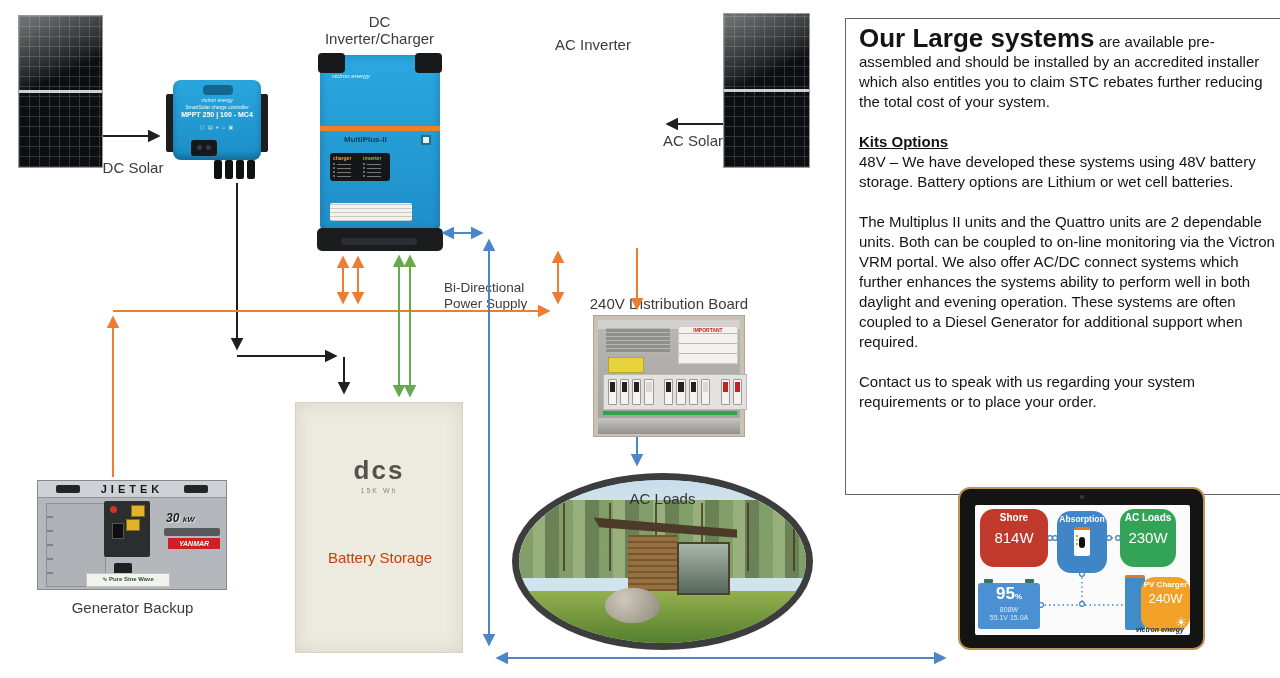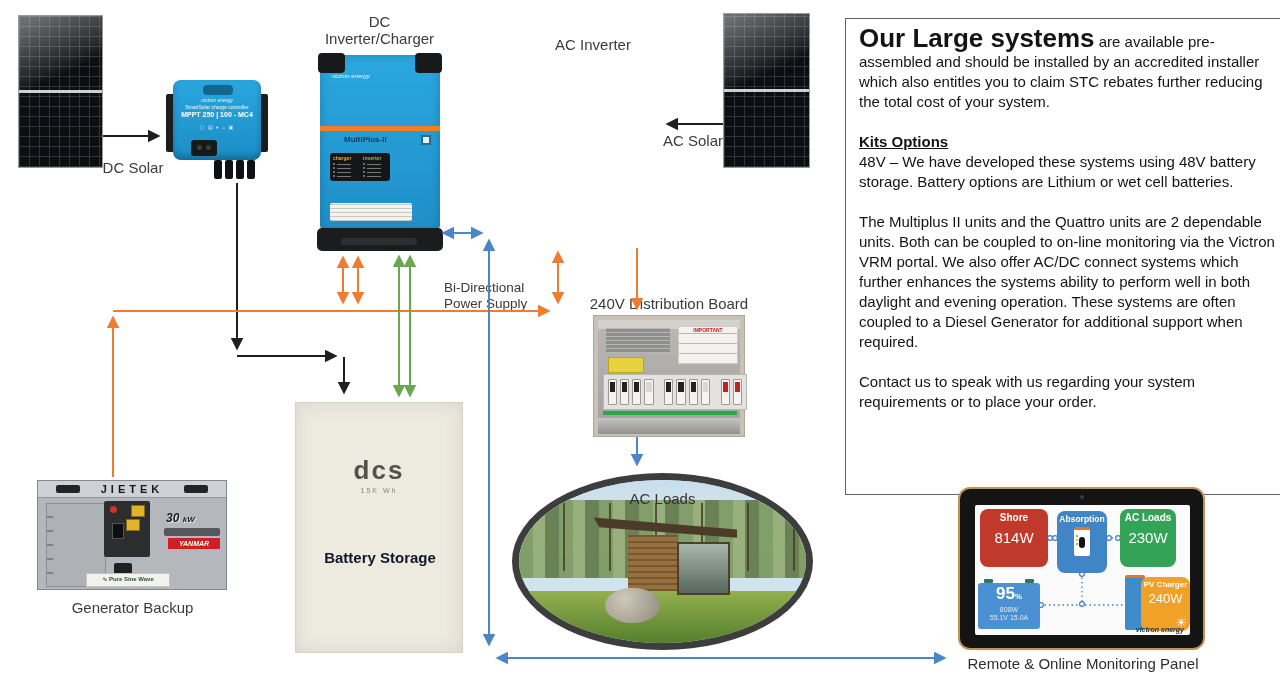--- a/index.html
+++ b/index.html
@@ -123,26 +123,26 @@
   .gen-yanmar{position:absolute;left:130px;top:57px;width:52px;height:11px;background:#cc2027;color:#fff;
     font-weight:bold;font-style:italic;font-size:7px;text-align:center;line-height:11px;}
   .gen-latch{position:absolute;left:76px;top:82px;width:18px;height:14px;background:#1f2022;border-radius:2px;}
   .gen-psw{position:absolute;left:48px;top:92px;width:82px;height:12px;background:#f2f2ef;border:1px solid #c4c4c0;
     font-size:6px;color:#2d4d35;font-weight:bold;text-align:center;line-height:11px;}
   
   .batt{background:#edeae0;border:1px solid #d6d2c4;box-shadow:inset 0 0 18px rgba(120,115,95,.18);}
   .batt .dcs{position:absolute;left:0;right:0;top:52px;text-align:center;font-size:26px;letter-spacing:2px;
     color:#54514c;font-weight:bold;}
   .batt .cap{position:absolute;left:0;right:0;top:84px;text-align:center;font-size:7px;letter-spacing:2px;color:#8b877d;}
-  .batt .name{position:absolute;left:2px;right:0;top:146px;text-align:center;font-size:15px;font-weight:bold;color:#0f172a;}
+  .batt .name{position:absolute;left:2px;right:0;top:146px;text-align:center;font-size:15px;font-weight:normal;color:#c2410c;}
   
   .mon{background:#141414;border:2px solid #bd9554;border-radius:12px;}
   .mon-cam{position:absolute;left:50%;top:6px;width:4px;height:4px;margin-left:-2px;border-radius:50%;background:#3a3a3a;}
   .mon-screen{position:absolute;left:15px;top:16px;width:215px;height:130px;background:#fbfbfb;border-radius:2px;overflow:hidden;}
-  .mbox{position:absolute;border-radius:8px;color:#fff;text-align:center;}
+  .mbox{position:absolute;border-radius:14px;color:#fff;text-align:center;}
   .mbox .t{font-weight:bold;font-size:10px;margin-top:3px;}
   .mbox .v{font-size:15px;margin-top:6px;}
   .m-shore{left:5px;top:4px;width:68px;height:58px;background:#c0392b;}
   .m-abs{left:82px;top:6px;width:50px;height:62px;background:#4086c7;}
   .m-abs .t{font-size:8.5px;}
   .m-ac{left:145px;top:4px;width:56px;height:58px;background:#33a457;}
   .m-batt{left:3px;top:78px;width:62px;height:46px;background:#4a90d2;border-radius:3px;color:#fff;text-align:center;}
   .m-batt .soc{font-size:17px;font-weight:bold;line-height:18px;margin-top:2px;}
   .m-batt .soc small{font-size:8px;}
   .m-batt .sub{font-size:7px;color:#dcebf7;line-height:8px;}
@@ -410,15 +410,14 @@
       </div>
       <div class="m-mppt"></div>
       <div class="mbox m-pv">
         <div class="t">PV Charger</div>
         <div class="v">240W</div>
         <div class="m-sun">☀</div>
       </div>
       <div class="mon-brand">victron energy</div>
     </div>
   </div>
-  <div class="mon-lbl">Remote &amp; Online Monitoring Panel</div>
 
 </div>
 
 </body></html>

